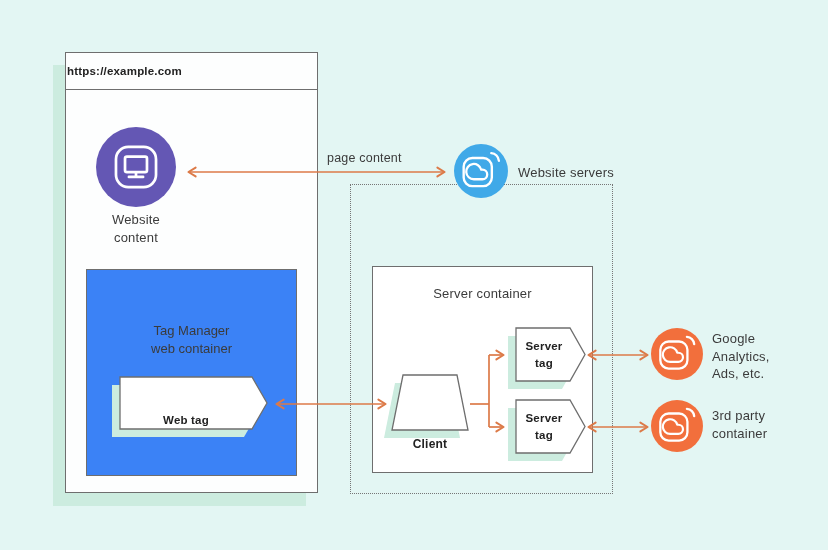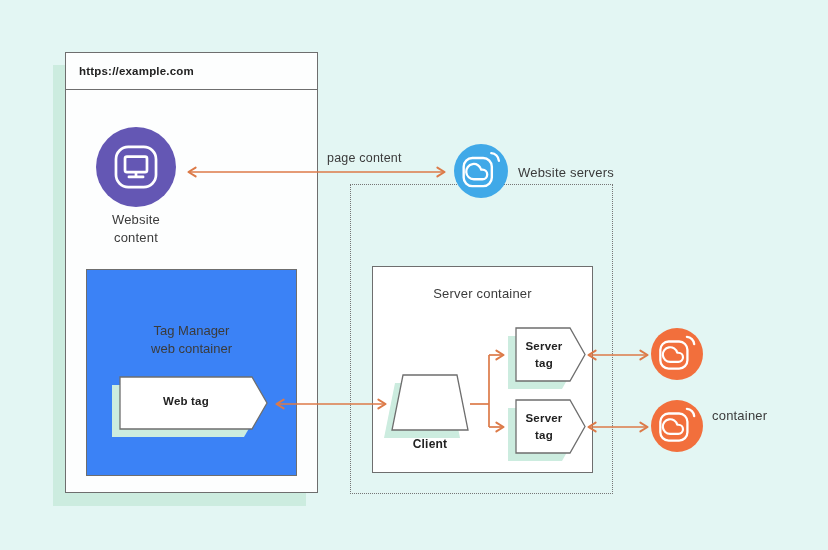--- a/index.html
+++ b/index.html
@@ -20,21 +20,21 @@
   .browser{
     left:65px;top:52px;width:251px;height:439px;
     background:#fdfefe;
     border:1.5px solid #6e6e6e;
     box-shadow:-12px 13px 0 0 #ccecdf;
   }
   .titlebar{
     height:36px;
     border-bottom:1.5px solid #6e6e6e;
     display:flex;align-items:center;
-    padding-left:13px;
+    padding-left:1px;
     font-size:11.5px;font-weight:700;color:#222;
     letter-spacing:.2px;
   }
   .circle{border-radius:50%;display:flex;align-items:center;justify-content:center;}
   .purple-circle{left:96px;top:127px;width:80px;height:80px;background:#6457b4;}
   .blue-circle{left:454px;top:144px;width:54px;height:54px;background:#40a9e8;}
   .orange-circle{width:52px;height:52px;background:#f26f3c;}
   .orange-circle.d1{left:651px;top:328px;}
   .orange-circle.d2{left:651px;top:400px;}
 
@@ -67,21 +67,21 @@
   .server-container-title{
     position:absolute;left:0;top:18px;width:100%;
     text-align:center;font-size:13px;
   }
 
   
   .shape-label{
     position:absolute;text-align:center;
     font-weight:700;color:#222;letter-spacing:.2px;
   }
-  .web-tag-label{left:120px;top:395px;width:132px;font-size:11.5px;}
+  .web-tag-label{left:120px;top:414px;width:132px;font-size:11.5px;}
   .client-label{left:392px;top:397px;width:76px;font-size:12px;margin-top:40px;}
   .server-tag-label{left:516px;width:56px;font-size:11.5px;line-height:16.5px;}
   .server-tag-label.t1{top:338px;}
   .server-tag-label.t2{top:410px;}
 
   .shape-svg{position:absolute;overflow:visible;}
   .shape-main{fill:#ffffff;stroke:#6e6e6e;stroke-width:1.3;stroke-linejoin:miter;}
   .shape-shadow{fill:#ccecdf;stroke:none;}
 
   .overlay{left:0;top:0;pointer-events:none;}
@@ -165,29 +165,35 @@
     <div>tag</div>
   </div>
 
   <div class="abs circle orange-circle d1">
     <svg width="50" height="50" viewBox="0 0 48 48">
       <rect x="8" y="12" width="26" height="26" rx="8" fill="none" stroke="#fff" stroke-width="2.2"></rect>
       <path d="M33.5 7.5 a7.5 7.5 0 0 1 7 7" fill="none" stroke="#fff" stroke-width="2.2" stroke-linecap="round"></path>
       <path transform="translate(9.5,14) scale(0.88)" d="M18 10h-1.26A8 8 0 1 0 9 20h9a5 5 0 0 0 0-10z" fill="none" stroke="#fff" stroke-width="2.4" stroke-linejoin="round"></path>
     </svg>
   </div>
+  <div class="abs lbl dest-label d1">
+    <div>Google</div>
+    <div>Analytics,</div>
+    <div>Ads, etc.</div>
+  </div>
 
   <div class="abs circle orange-circle d2">
     <svg width="50" height="50" viewBox="0 0 48 48">
       <rect x="8" y="12" width="26" height="26" rx="8" fill="none" stroke="#fff" stroke-width="2.2"></rect>
       <path d="M33.5 7.5 a7.5 7.5 0 0 1 7 7" fill="none" stroke="#fff" stroke-width="2.2" stroke-linecap="round"></path>
       <path transform="translate(9.5,14) scale(0.88)" d="M18 10h-1.26A8 8 0 1 0 9 20h9a5 5 0 0 0 0-10z" fill="none" stroke="#fff" stroke-width="2.4" stroke-linejoin="round"></path>
     </svg>
   </div>
   <div class="abs lbl dest-label d2">
+    <div>3rd party</div>
     <div>container</div>
   </div>
 
   <svg class="abs overlay" width="828" height="550">
     <defs>
       <marker id="ah" viewBox="0 0 10 10" refX="7.5" refY="5" markerWidth="6.5" markerHeight="6.5" orient="auto-start-reverse">
         <path d="M1.5 1 L8 5 L1.5 9" fill="none" stroke="#dc7a48" stroke-width="1.8" stroke-linecap="round" stroke-linejoin="round"></path>
       </marker>
     </defs>
     <path class="conn" d="M189 172 H444" marker-start="url(#ah)" marker-end="url(#ah)"></path>

